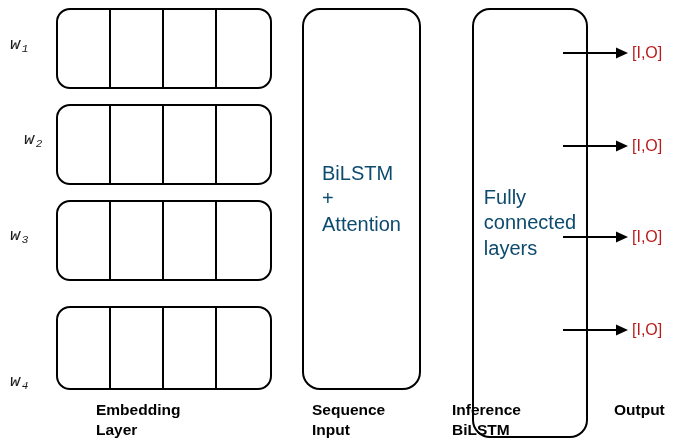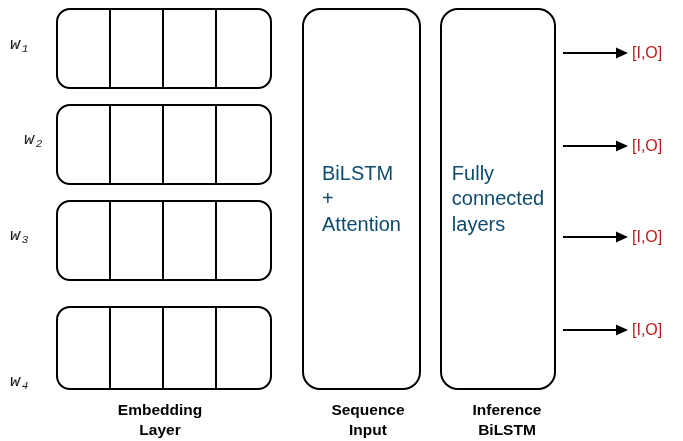--- a/index.html
+++ b/index.html
@@ -92,21 +92,21 @@
   }
 
   
   .caption {
     position: absolute;
     font-weight: bold;
     font-size: 15.5px;
     line-height: 1.32;
     color: #000000;
     white-space: pre-line;
-    text-align: center;
+    text-align: left;
   }
   .caption.single {
     text-align: left;
   }
 </style>
 </head>
 <body>
 
 <div id="canvas">
 
@@ -139,21 +139,21 @@
     <div class="embed-cell"></div>
     <div class="embed-cell"></div>
   </div>
 
   <div class="pillar" style="left:302px; top:8px; width:119px; height:382px;">
     <div class="pillar-text">BiLSTM
 +
 Attention</div>
   </div>
 
-  <div class="pillar" style="left:440px; top:8px; width:116px; height:382px;">
+  <div class="pillar" style="left:472px; top:8px; width:116px; height:430px;">
     <div class="pillar-text">Fully
 connected
 layers</div>
   </div>
 
   <svg class="arrow" style="left:562px; top:46px; width:66px; height:14px;" viewBox="0 0 66 14">
     <line x1="1" y1="7" x2="54" y2="7" stroke="#000000" stroke-width="2.2"></line>
     <polygon points="54,1.6 66,7 54,12.4" fill="#000000"></polygon>
   </svg>
   <svg class="arrow" style="left:562px; top:139px; width:66px; height:14px;" viewBox="0 0 66 14">
@@ -173,14 +173,15 @@
   <div class="out-label" style="left:632px; top:137px;">[I,O]</div>
   <div class="out-label" style="left:632px; top:228px;">[I,O]</div>
   <div class="out-label" style="left:632px; top:321px;">[I,O]</div>
 
   <div class="caption" style="left:96px; top:400px; width:128px;">Embedding
 Layer</div>
   <div class="caption" style="left:312px; top:400px; width:112px;">Sequence
 Input</div>
   <div class="caption" style="left:452px; top:400px; width:110px;">Inference
 BiLSTM</div>
+  <div class="caption single" style="left:614px; top:400px; width:70px;">Output</div>
 
 </div>
 
 </body></html>

